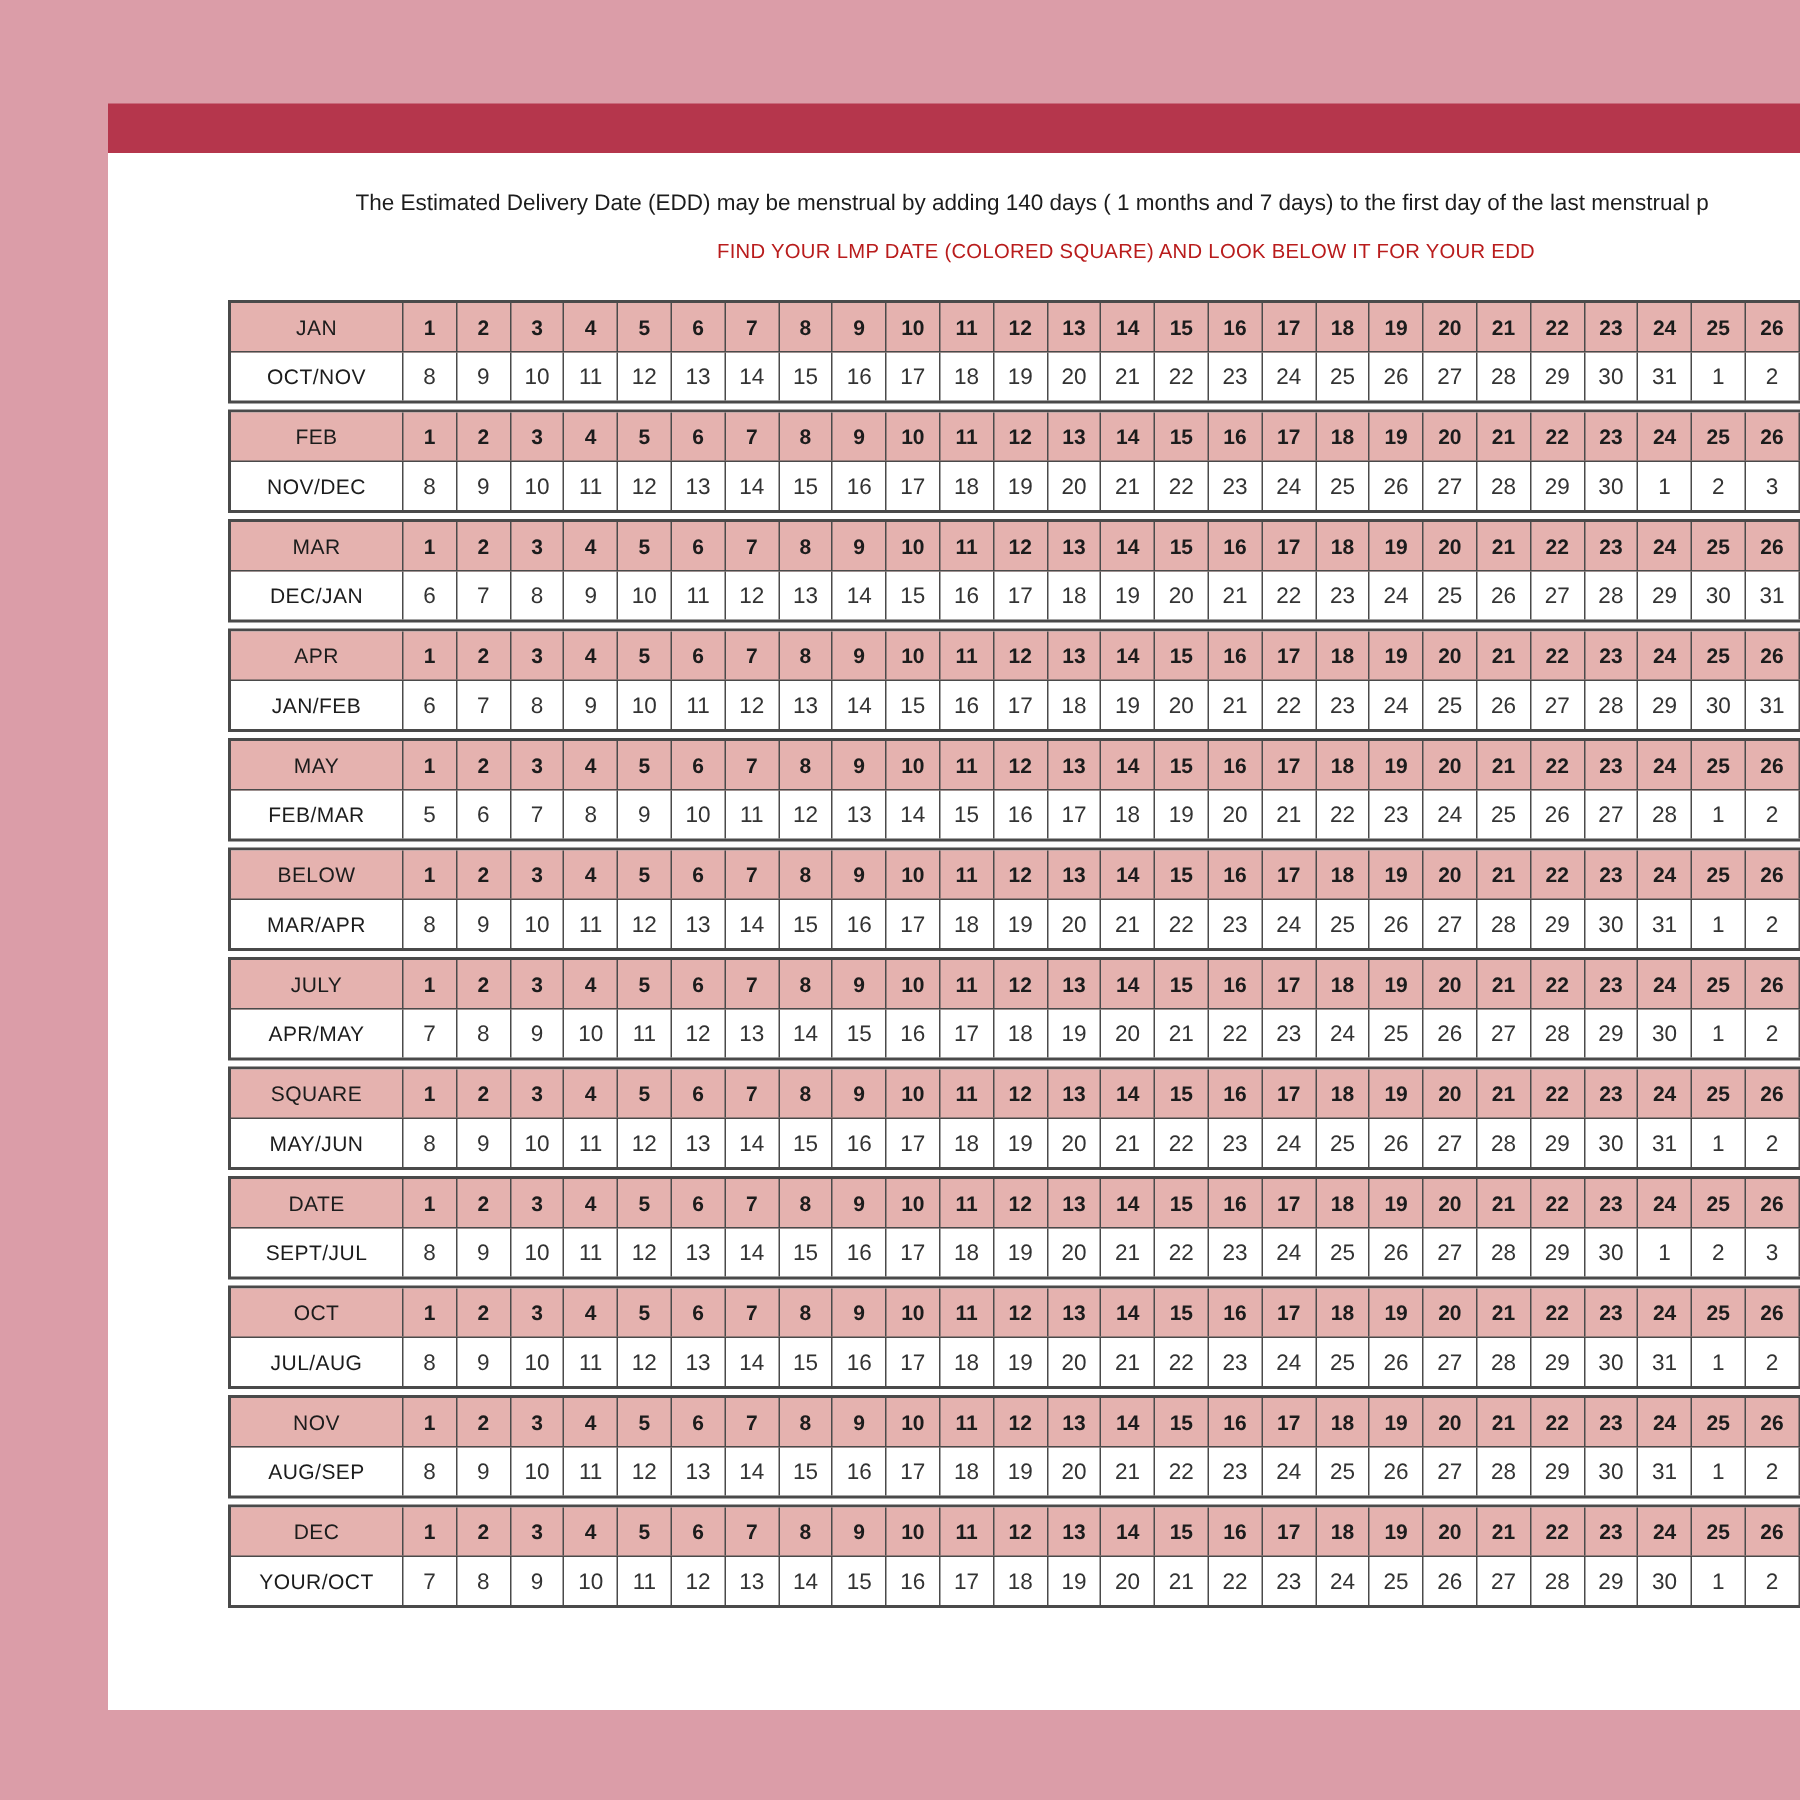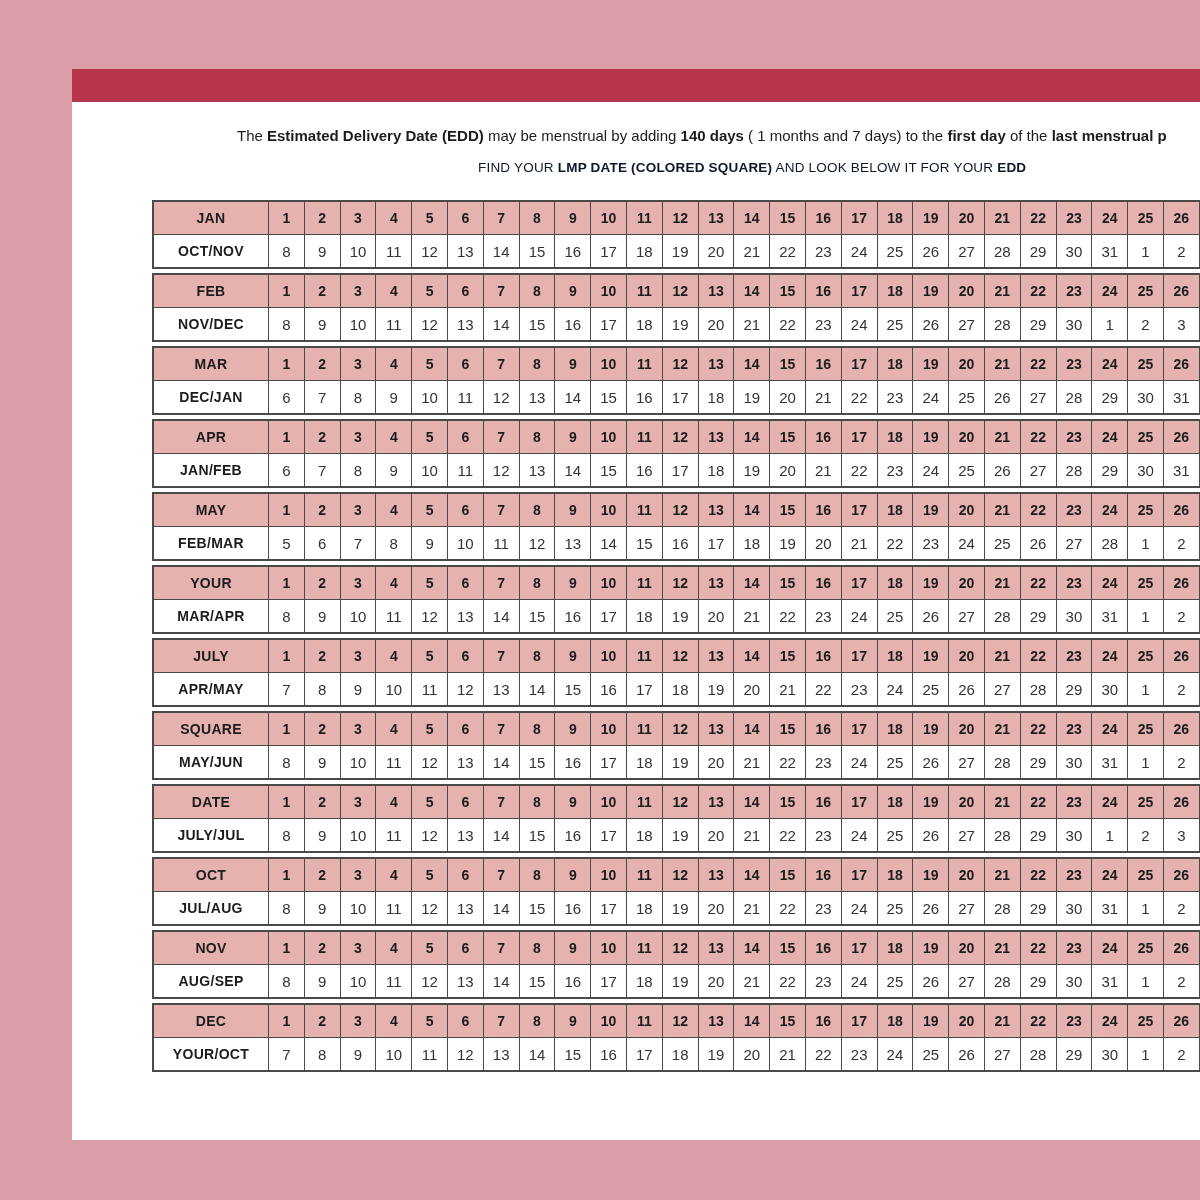--- a/index.html
+++ b/index.html
@@ -20,24 +20,24 @@
     width: 1128px; height: 1038px;
     background: #FFFFFF;
   }
   .line1 {
     position: absolute; left: 165px; top: 24px; margin: 0;
     font-size: 15px; line-height: 19px; color: #1C1C1C;
     white-space: nowrap;
   }
   .line2 {
     position: absolute; left: 406px; top: 57px; margin: 0;
-    font-size: 13.5px; line-height: 17px; color: #0f172a;
+    font-size: 13.5px; line-height: 17px; color: #b91c1c;
     letter-spacing: 0.2px; white-space: nowrap;
   }
-  .b { font-weight: 700; }
+  .b { font-weight: 400; }
   .edd-table {
     position: absolute; left: 80px; top: 98px;
   }
   .block {
     width: max-content;
     border: 2px solid #4A4A4A;
     margin-bottom: 4px;
     background: #FFFFFF;
   }
   .row {
@@ -47,21 +47,21 @@
   .row.hdr { background: #E5B2AF; border-bottom: 1.5px solid #4A4A4A; }
   .cell {
     height: 32px;
     display: flex; align-items: center; justify-content: center;
     border-left: 1.5px solid #4A4A4A;
     overflow: hidden;
   }
   .cell:first-child { border-left: none; }
   .hdr .cell { font-weight: 700; font-size: 14px; color: #1C1C1C; }
   .dat .cell { font-weight: 400; font-size: 15px; color: #333333; }
-  .cell.mon { font-weight: 700; font-size: 14px; letter-spacing: 0.3px; color: #1C1C1C; }
+  .cell.mon { font-weight: 400; font-size: 14px; letter-spacing: 0.3px; color: #1C1C1C; }
 </style>
 </head>
 <body>
 
 <div class="top-bar"></div>
 
 <div class="panel">
 
   <p class="line1"><span>The </span><span class="b">Estimated Delivery Date (EDD)</span><span> may be menstrual by adding </span><span class="b">140 days</span><span> ( 1 months and 7 days) to the </span><span class="b">first day</span><span> of the </span><span class="b">last menstrual p</span></p>
 
@@ -373,21 +373,21 @@
           <div class="cell">26</div>
           <div class="cell">27</div>
           <div class="cell">28</div>
           <div class="cell">1</div>
           <div class="cell">2</div>
           <div class="cell"></div>
         </div>
       </div>
       <div class="block">
         <div class="row hdr">
-          <div class="cell mon">YOUR</div>
+          <div class="cell mon">BELOW</div>
           <div class="cell">1</div>
           <div class="cell">2</div>
           <div class="cell">3</div>
           <div class="cell">4</div>
           <div class="cell">5</div>
           <div class="cell">6</div>
           <div class="cell">7</div>
           <div class="cell">8</div>
           <div class="cell">9</div>
           <div class="cell">10</div>
@@ -589,21 +589,21 @@
           <div class="cell">20</div>
           <div class="cell">21</div>
           <div class="cell">22</div>
           <div class="cell">23</div>
           <div class="cell">24</div>
           <div class="cell">25</div>
           <div class="cell">26</div>
           <div class="cell"></div>
         </div>
         <div class="row dat">
-          <div class="cell mon">JULY/JUL</div>
+          <div class="cell mon">SEPT/JUL</div>
           <div class="cell">8</div>
           <div class="cell">9</div>
           <div class="cell">10</div>
           <div class="cell">11</div>
           <div class="cell">12</div>
           <div class="cell">13</div>
           <div class="cell">14</div>
           <div class="cell">15</div>
           <div class="cell">16</div>
           <div class="cell">17</div>

